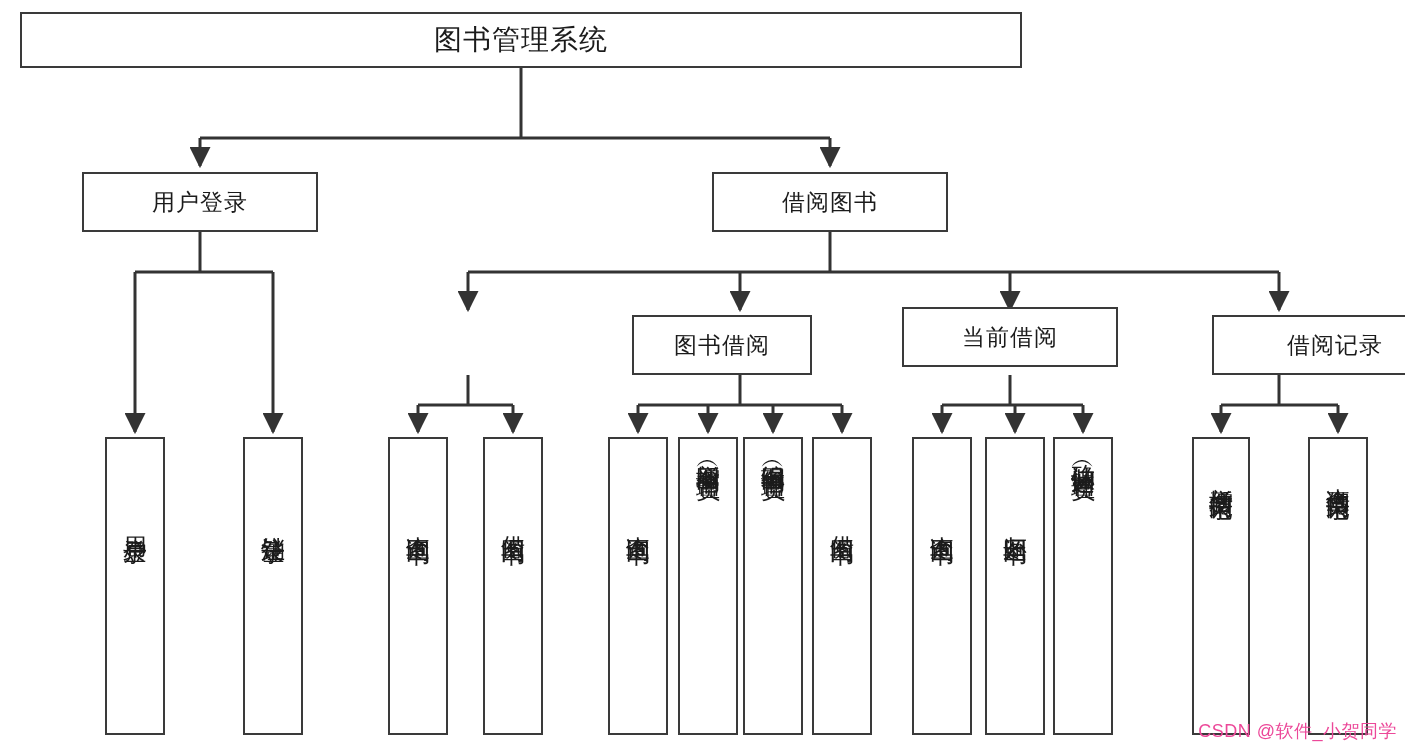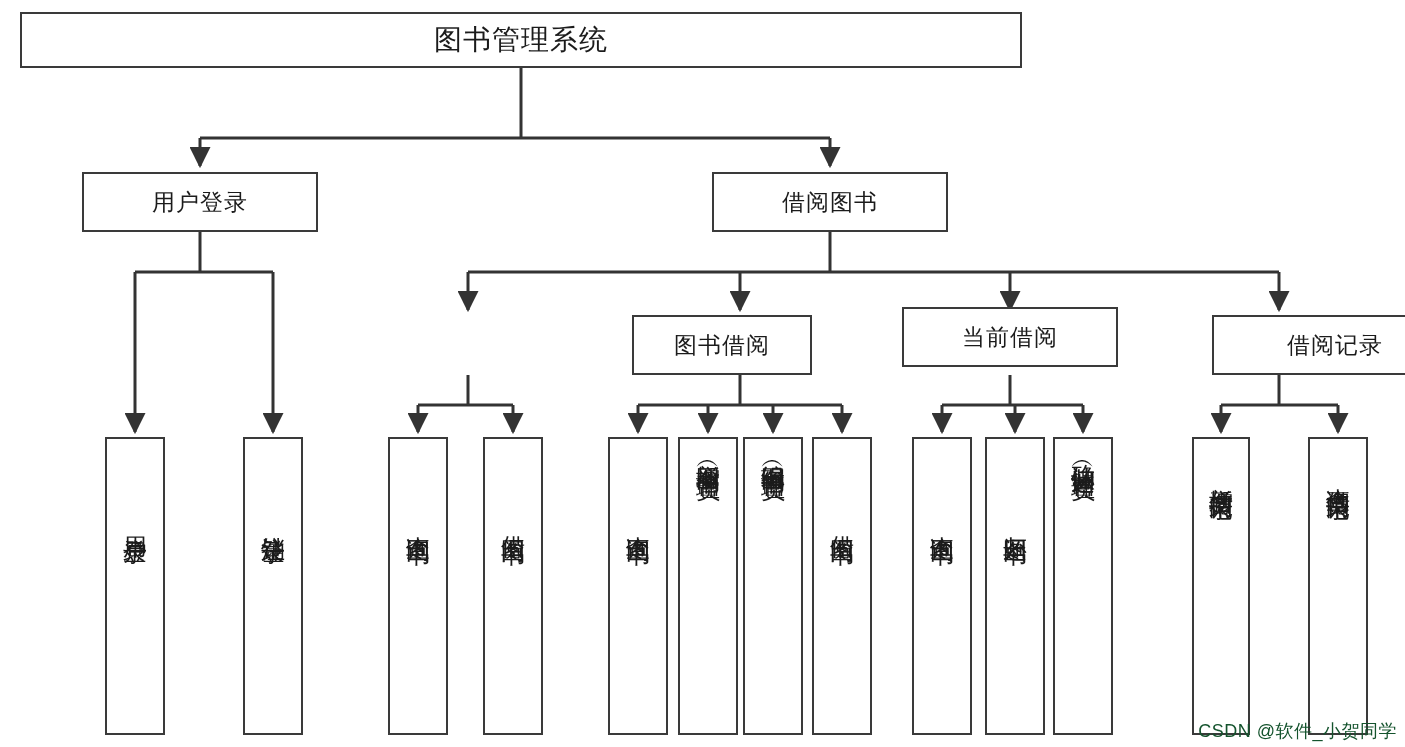--- a/index.html
+++ b/index.html
@@ -68,21 +68,21 @@
     margin-top: 6px;
   }
   .node.root .lbl {
     font-size: 28px;
   }
   #watermark {
     position: absolute;
     right: 8px;
     bottom: 4px;
     font-size: 18px;
-    color: #14532d;
+    color: #ec4899;
     letter-spacing: 0.5px;
     z-index: 5;
     white-space: pre;
   }
 </style>
 </head>
 <body>
 
 <div id="canvas">
 

